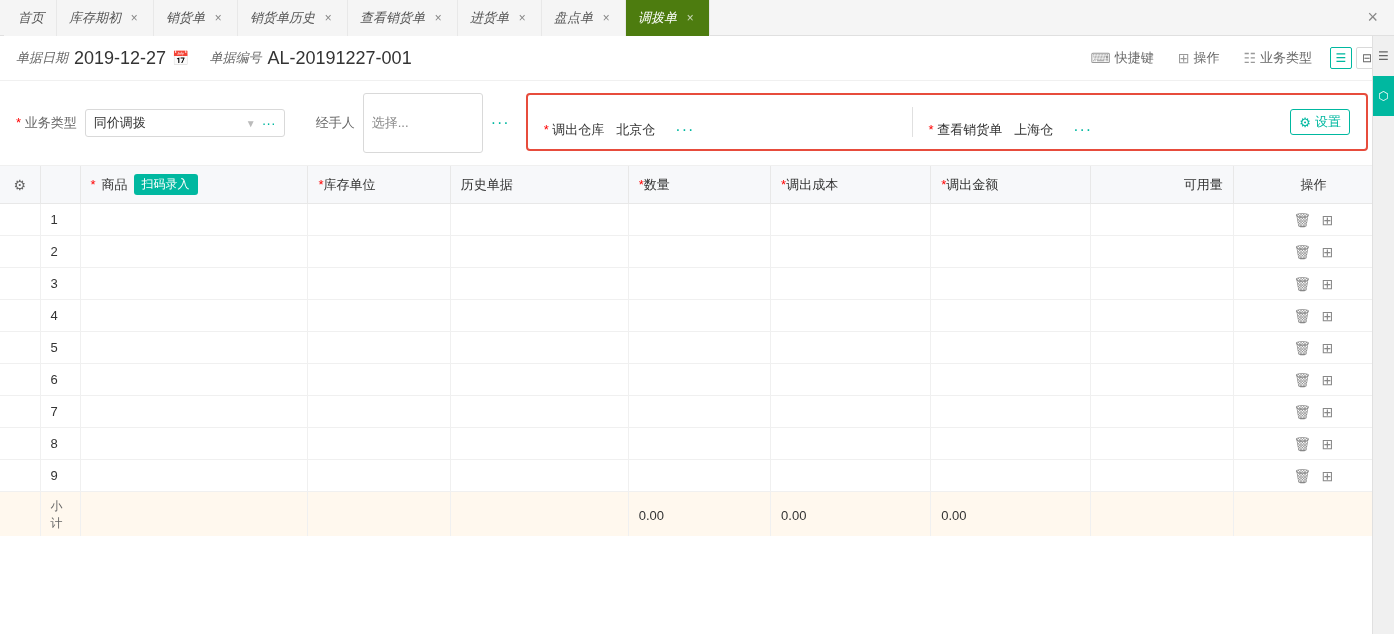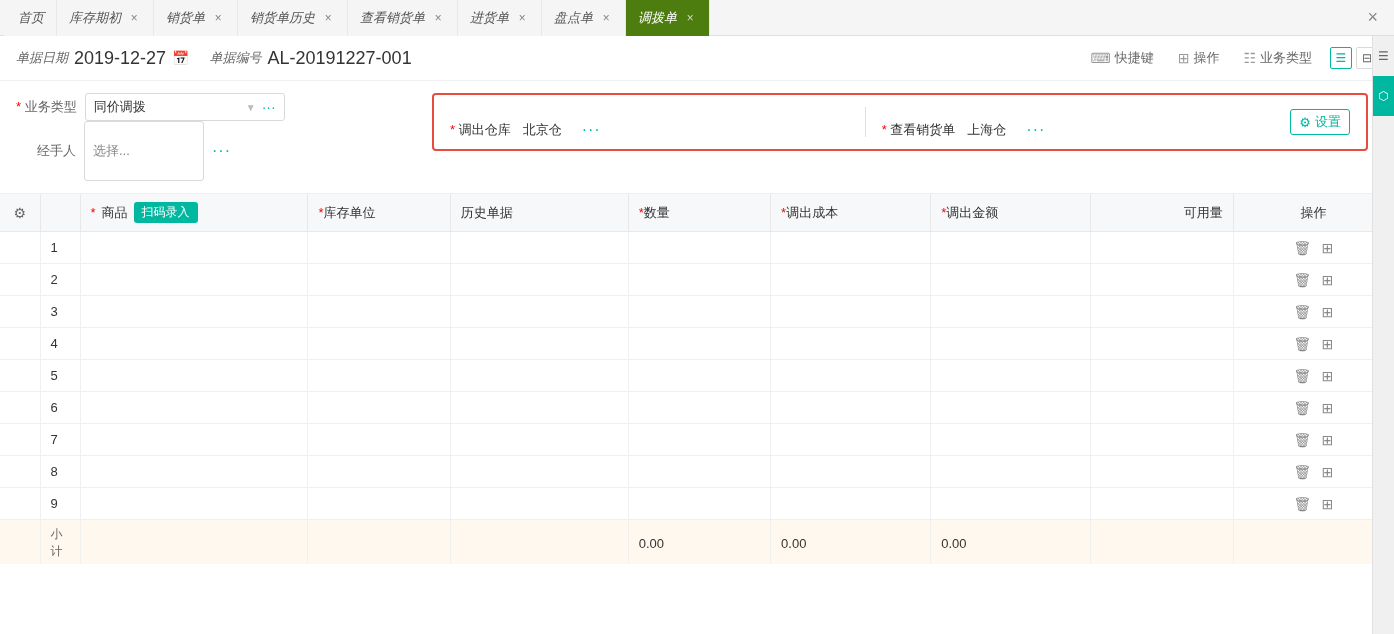--- a/index.html
+++ b/index.html
@@ -47,21 +47,21 @@
     .header-bar-right .action-btn .icon { font-size: 14px; color: #999; }
     .header-bar-right .layout-icons { display: flex; gap: 4px; }
     .header-bar-right .layout-icon { width: 22px; height: 22px; display: flex; align-items: center; justify-content: center; cursor: pointer; color: #666; border: 1px solid #d9d9d9; border-radius: 2px; font-size: 12px; }
     .header-bar-right .layout-icon.active { border-color: #00b8a0; color: #00b8a0; }
     
     
     .form-area {
       padding: 12px 16px; display: flex; align-items: flex-start; gap: 0;
       border-bottom: 1px solid #f0f0f0;
     }
-    .form-left { display: flex; flex-direction: column; min-width: 400px; }
+    .form-left { display: flex; flex-direction: row; gap: 10px; min-width: 400px; }
     .form-row { display: flex; align-items: center; gap: 8px; }
     .form-label { color: #666; font-size: 13px; min-width: 60px; text-align: right; }
     .form-select {
       display: flex; align-items: center; border: 1px solid #d9d9d9; border-radius: 3px;
       padding: 4px 8px; min-width: 200px; cursor: pointer; background: #fff; position: relative;
     }
     .form-select .select-text { flex: 1; color: #333; font-size: 13px; }
     .form-select .select-arrow { color: #bbb; font-size: 10px; }
     .form-select .more-btn { color: #00b8a0; font-size: 14px; margin-left: 6px; cursor: pointer; }
     .form-input-text { color: #888; font-size: 13px; cursor: pointer; border: 1px solid #d9d9d9; border-radius: 3px; padding: 20px 8px; min-width: 120px; }

